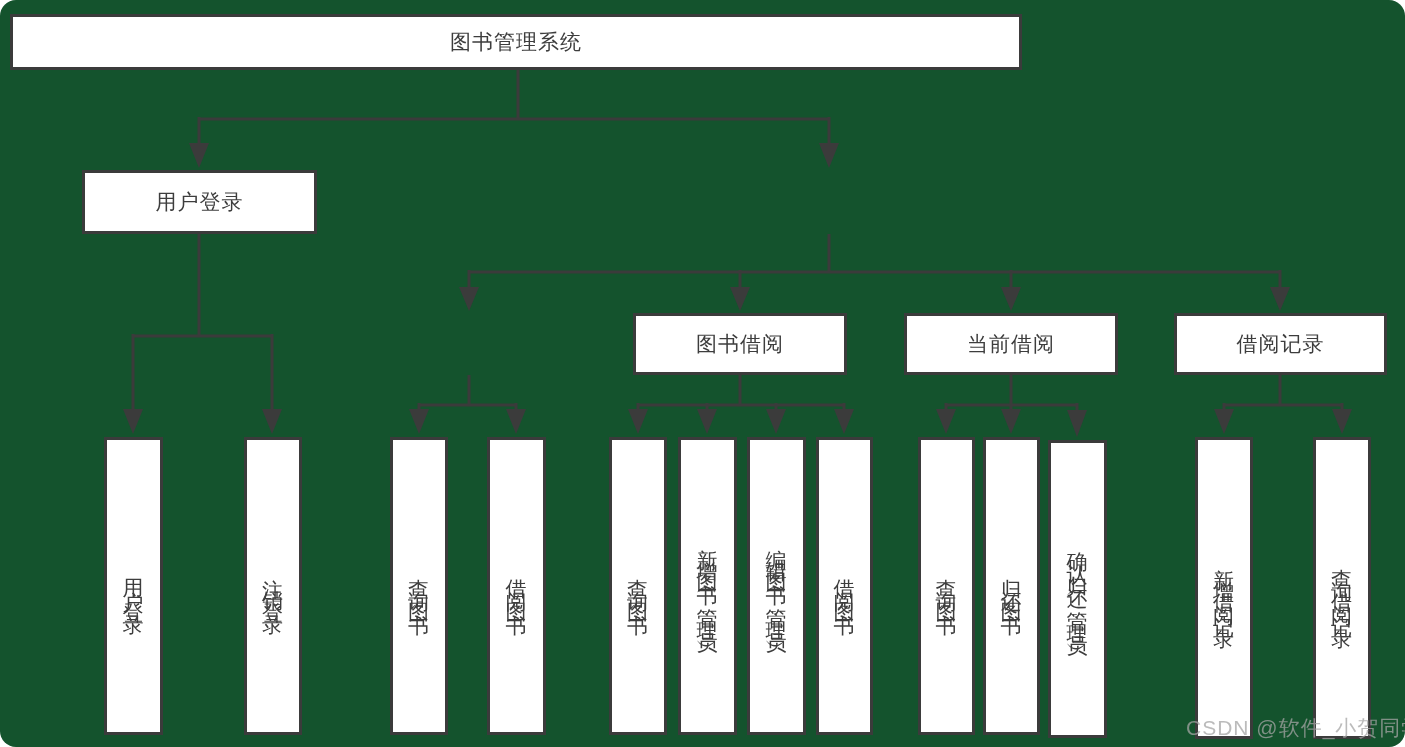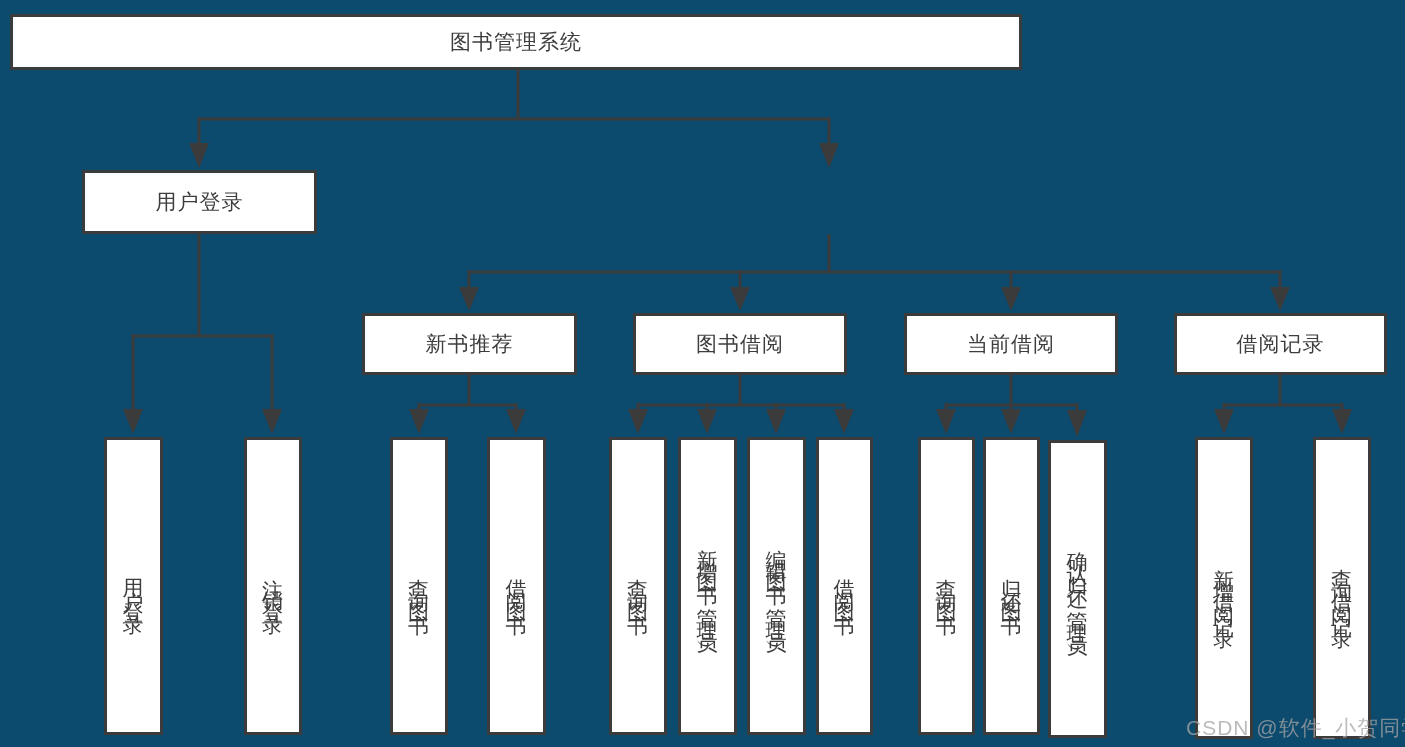--- a/index.html
+++ b/index.html
@@ -1,23 +1,24 @@
 <!DOCTYPE html>
 <html><head>
 <meta charset="utf-8">
 <style>
   html, body { margin: 0; padding: 0; background: #ffffff; }
   .stage {
     position: relative;
     width: 1405px;
     height: 747px;
-    background: #0c4a6e;
+    background: #14532d;
     overflow: hidden;
     font-family: "Liberation Sans", "DejaVu Sans", sans-serif;
     color: #3d3d3d;
+    border-radius: 16px;
   }
   .connectors {
     position: absolute;
     left: 0; top: 0;
     width: 1405px; height: 747px;
     pointer-events: none;
   }
   .node {
     position: absolute;
     box-sizing: border-box;
@@ -106,23 +107,20 @@
   </svg>
 
   <div class="node root-node" style="left:10px;top:14px;width:1012px;height:56px">
     <span class="hlabel">图书管理系统</span>
   </div>
 
   <div class="node" style="left:82px;top:170px;width:235px;height:64px">
     <span class="hlabel">用户登录</span>
   </div>
 
-  <div class="node" style="left:362px;top:313px;width:215px;height:62px">
-    <span class="hlabel">新书推荐</span>
-  </div>
   <div class="node" style="left:633px;top:313px;width:214px;height:62px">
     <span class="hlabel">图书借阅</span>
   </div>
   <div class="node" style="left:904px;top:313px;width:214px;height:62px">
     <span class="hlabel">当前借阅</span>
   </div>
   <div class="node" style="left:1174px;top:313px;width:213px;height:62px">
     <span class="hlabel">借阅记录</span>
   </div>
 

